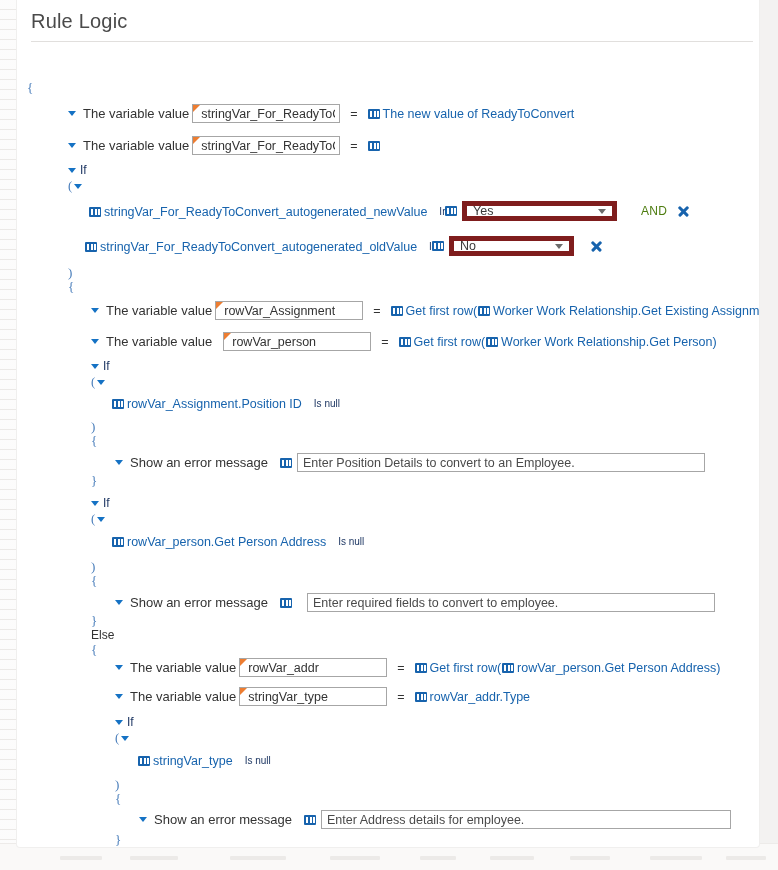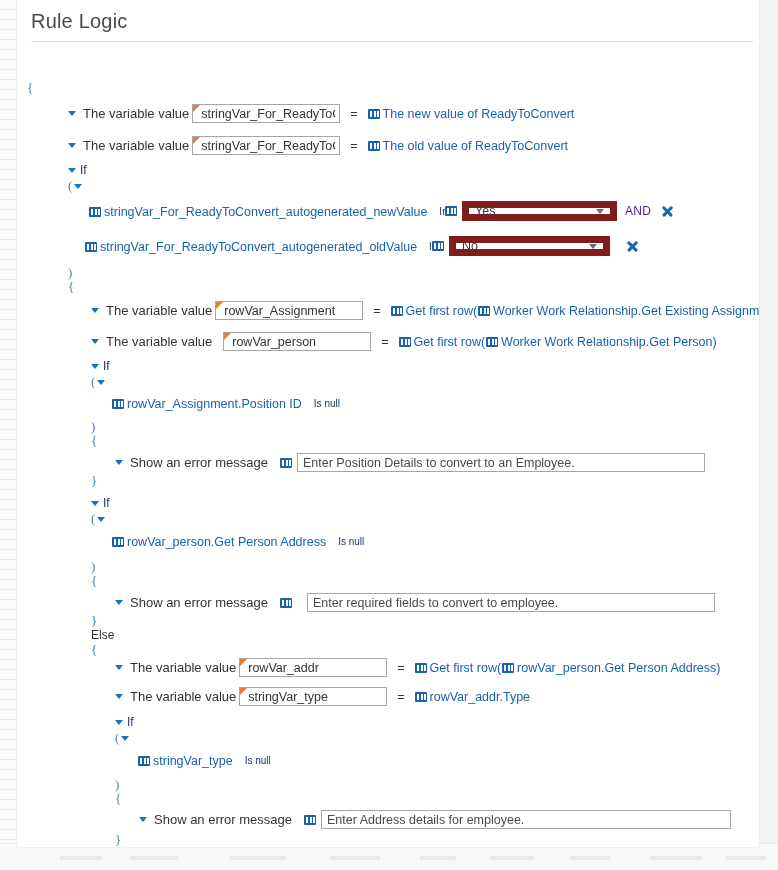--- a/index.html
+++ b/index.html
@@ -122,23 +122,23 @@
     color: #333333;
     font-size: 12.5px;
     margin: 0 10px;
   }
   .op {
     color: #1f3864;
     font-size: 10px;
     margin-left: 12px;
   }
   .andop {
-    color: #4c1d95;
+    color: #4d7c0f;
     font-size: 12px;
-    margin-left: 8px;
+    margin-left: 24px;
     letter-spacing: .3px;
   }
 
   
   .expr {
     color: #1763ad;
     font-size: 12.5px;
   }
 
   
@@ -207,21 +207,21 @@
     display: flex;
     align-items: center;
     overflow: hidden;
     white-space: nowrap;
   }
 
   
   .vsel {
     box-sizing: border-box;
     height: 20px;
-    border: 7px solid #7f1d1d;
+    border: 5px solid #7f1d1d;
     background: #ffffff;
     font-size: 12.5px;
     color: #3a3a3a;
     padding: 0 6px;
     display: flex;
     align-items: center;
     justify-content: space-between;
     cursor: pointer;
   }
   .vsel .chev {
@@ -292,21 +292,20 @@
 
     <div class="ln" style="left:51px; top:94px;">
       <span class="caret"></span>
       <span class="lbl">The variable value</span>
       <span class="vinput" style="width:148px; margin-left:3px;">
         <span class="flag"></span>
         <span class="vtxt">stringVar_For_ReadyToCom</span>
       </span>
       <span class="eq">=</span>
       <span class="tok"></span>
-      <span class="expr">The old value of ReadyToConvert</span>
     </div>
 
     <div class="ln" style="left:51px; top:120px;">
       <span class="caret tight"></span>
       <span class="kw">If</span>
     </div>
     <div class="ln" style="left:51px; top:136px;">
       <span class="brace blue">(</span>
       <span class="caret tight" style="margin-left:2px;margin-right:0;"></span>
     </div>
@@ -326,21 +325,21 @@
       <span class="xbtn" style="margin-left:10px;"></span>
     </div>
 
     <div class="ln" style="left:68px; top:197px;">
       <span class="tok"></span>
       <span class="expr">stringVar_For_ReadyToConvert_autogenerated_oldValue</span>
       <span class="op">In</span>
     </div>
     <div class="ln" style="left:415px; top:194px;">
       <span class="tok"></span>
-      <span class="vsel" style="width:161px; margin-left:2px;">
+      <span class="vsel" style="width:125px; margin-left:2px;">
         <span>No</span>
         <span class="chev"></span>
       </span>
       <span class="xbtn" style="margin-left:16px;"></span>
     </div>
 
     <div class="ln" style="left:51px; top:223px;">
       <span class="brace blue">)</span>
     </div>
     <div class="ln" style="left:51px; top:237px;">

